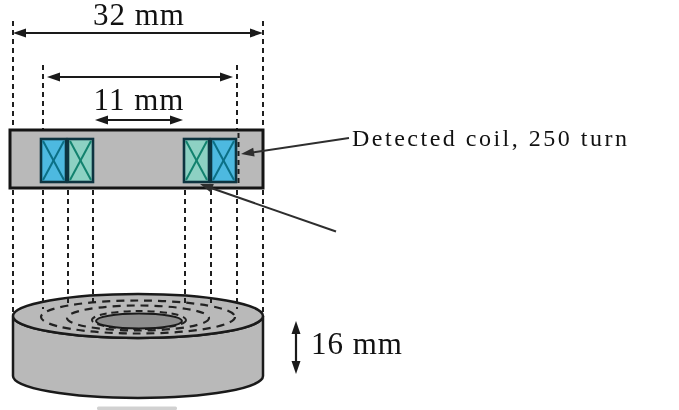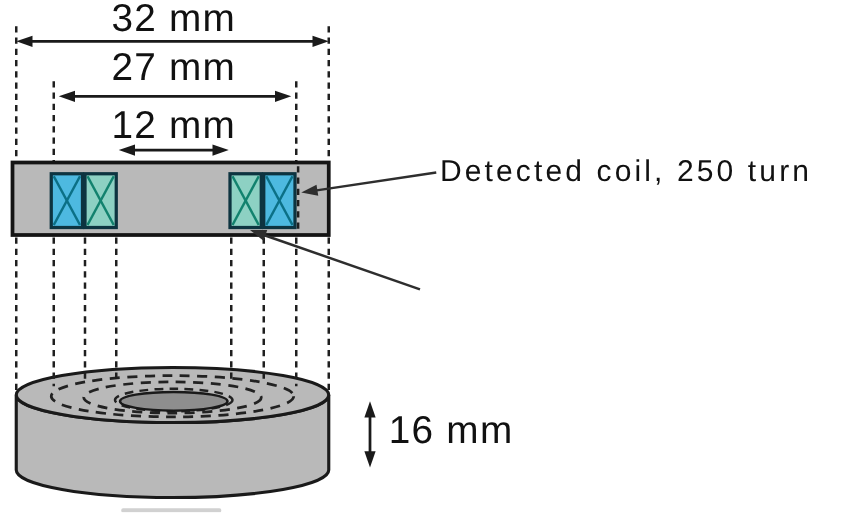--- a/index.html
+++ b/index.html
@@ -1,18 +1,18 @@
 <!DOCTYPE html>
 <html><head>
 <meta charset="utf-8">
 <style>
   html,body { margin:0; padding:0; background:#ffffff; }
   .stage {
     position:relative; width:679px; height:410px; background:#ffffff;
-    font-family:Liberation Sans, sans-serif; overflow:hidden;
+    font-family:Liberation Serif, serif; overflow:hidden;
   }
   .stage svg { position:absolute; left:0; top:0; }
   .lbl { position:absolute; color:#111111; white-space:nowrap; line-height:1.0; }
   .dim { font-size:31px; letter-spacing:1px; }
   .dim.centered { width:152px; text-align:center; }
   .callout { font-size:24px; letter-spacing:2.5px; }
 </style>
 </head>
 <body>
 
@@ -103,21 +103,20 @@
         <line x1="211" y1="188" x2="336" y2="231.5"></line>
         <polygon points="200,184 210.8,192.6 213.8,184.0" stroke="none"></polygon>
       </g>
     </g>
 
     <rect x="97" y="406.5" width="80" height="3.5" rx="1.5" fill="#a3a3a3" opacity="0.5"></rect>
   </svg>
 
   <span class="lbl dim centered" style="left:63px; top:-1px;">32 mm</span>
 
-  <span class="lbl dim centered" style="left:63px; top:38px;">27 mm</span>
 
-  <span class="lbl dim centered" style="left:63px; top:84px;">12 mm</span>
+  <span class="lbl dim centered" style="left:63px; top:84px;">11 mm</span>
 
   <span class="lbl dim" style="left:311px; top:328px;text-align:center;">16 mm</span>
 
   <span class="lbl callout" style="left:352px; top:126px;">Detected coil, 250 turn</span>
 
 </div>
 
 </body></html>

